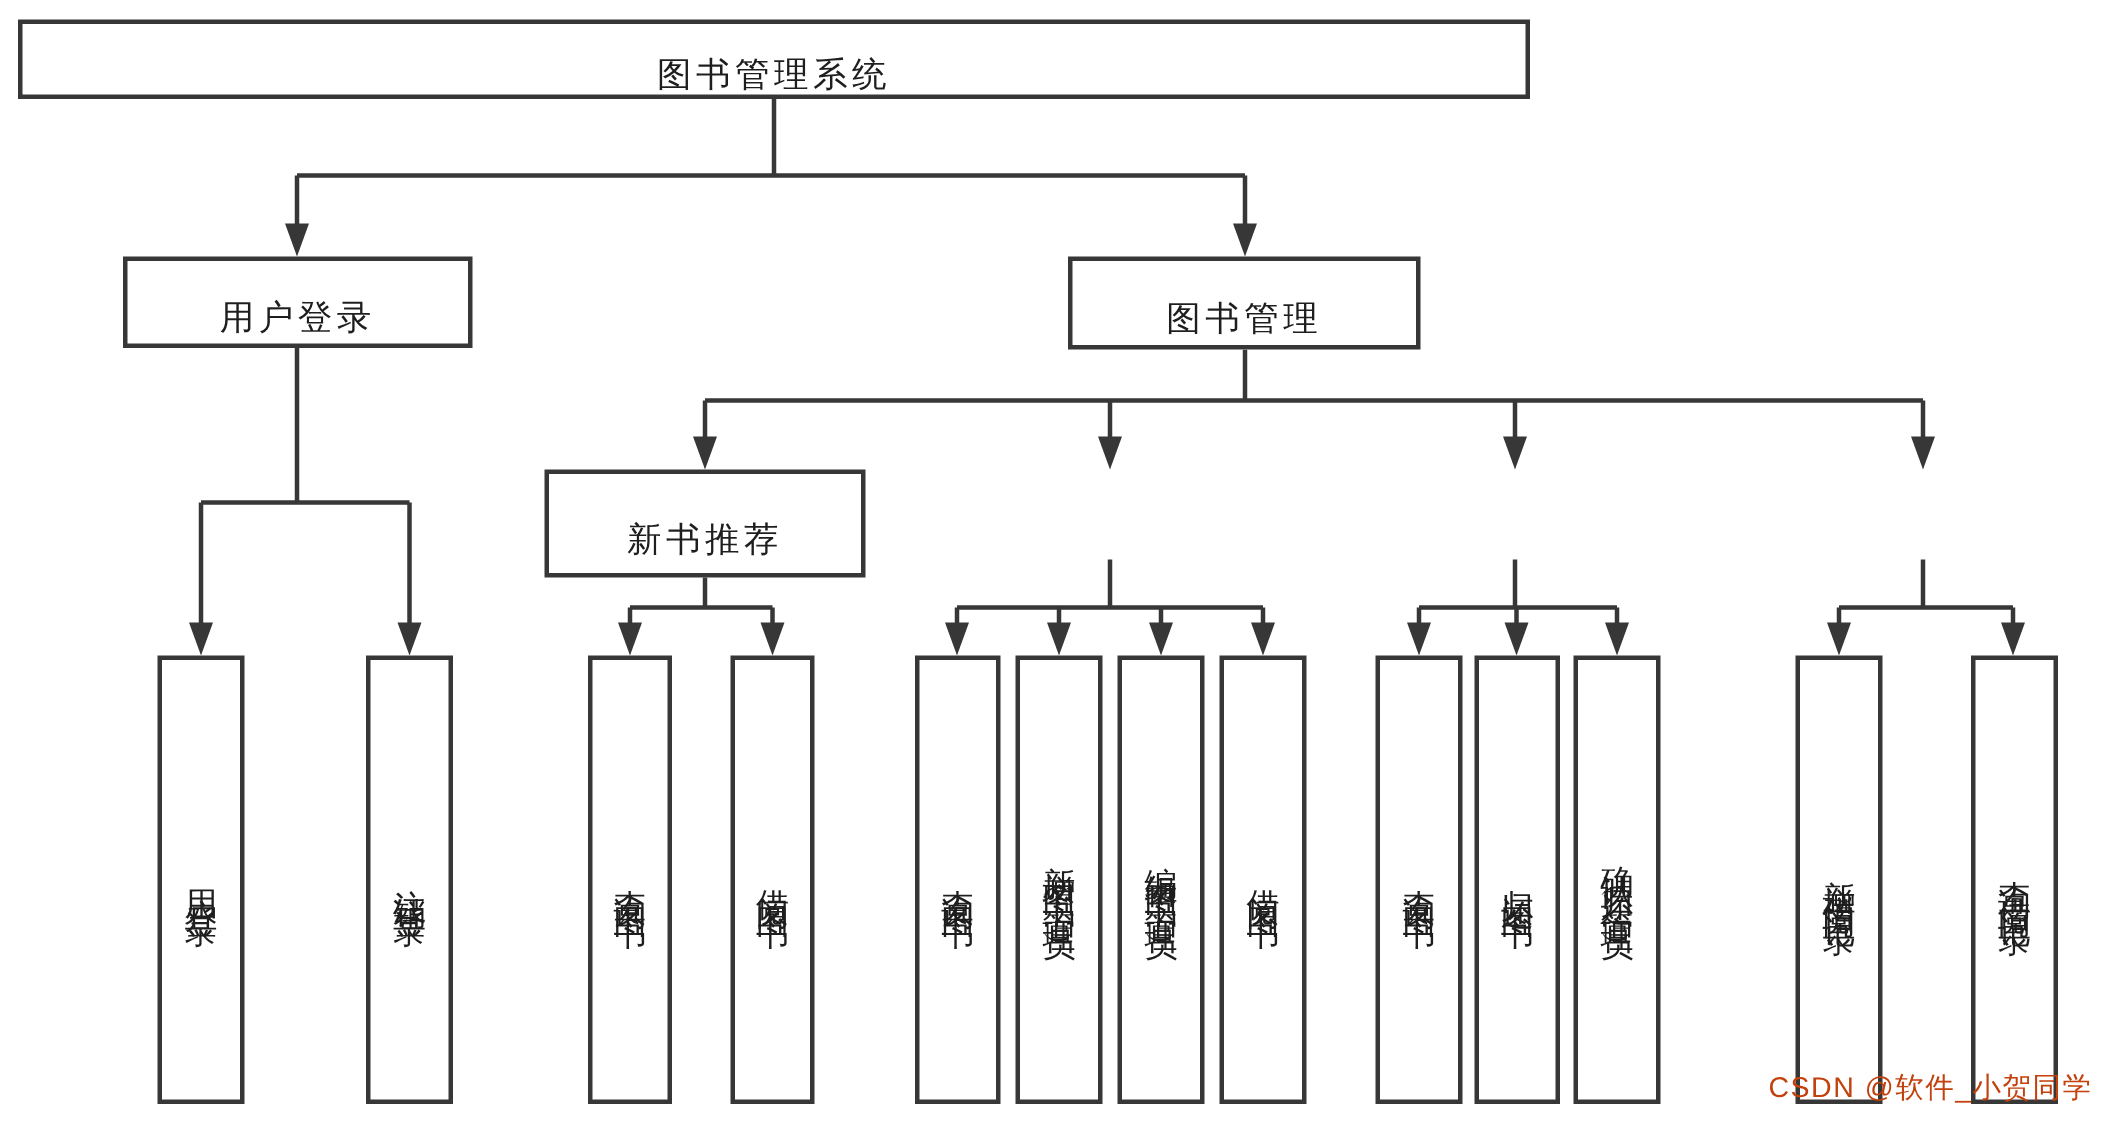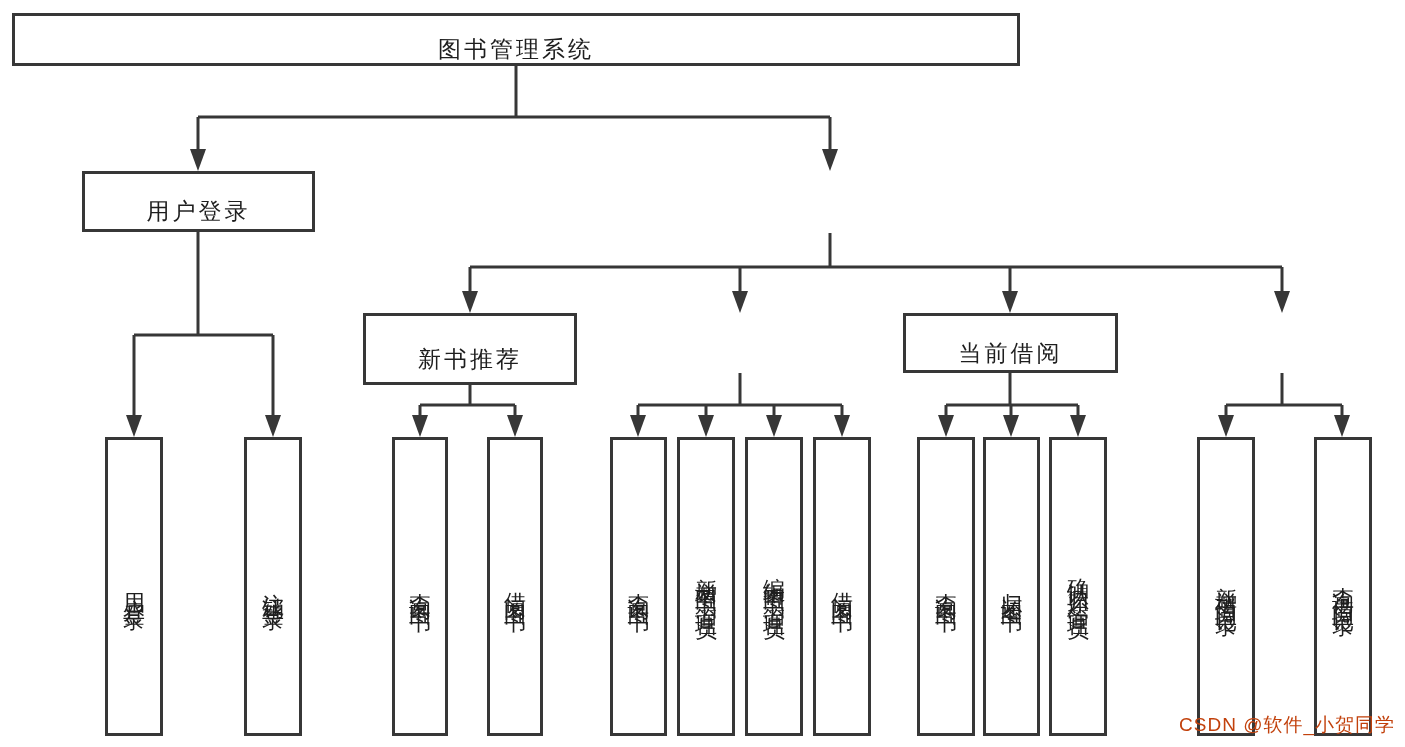--- a/index.html
+++ b/index.html
@@ -96,26 +96,26 @@
     </g>
   </svg>
 
   <div class="box" style="left:12px; top:13px; width:1008px; height:53px;">
     <span class="h-label">图书管理系统</span>
   </div>
 
   <div class="box" style="left:82px; top:171px; width:233px; height:61px;">
     <span class="h-label">用户登录</span>
   </div>
+  <div class="box" style="left:712px; top:171px; width:235px; height:62px;">
+    <span class="h-label">图书管理</span>
+  </div>
 
   <div class="box" style="left:363px; top:313px; width:214px; height:72px;">
     <span class="h-label">新书推荐</span>
-  </div>
-  <div class="box" style="left:903px; top:313px; width:215px; height:60px;">
-    <span class="h-label">当前借阅</span>
   </div>
 
   <div class="box leaf" style="left:105px; width:58px;">
     <span class="v-label">用户登录</span>
   </div>
   <div class="box leaf" style="left:244px; width:58px;">
     <span class="v-label">注销登录</span>
   </div>
 
   <div class="box leaf" style="left:392px; width:56px;">

